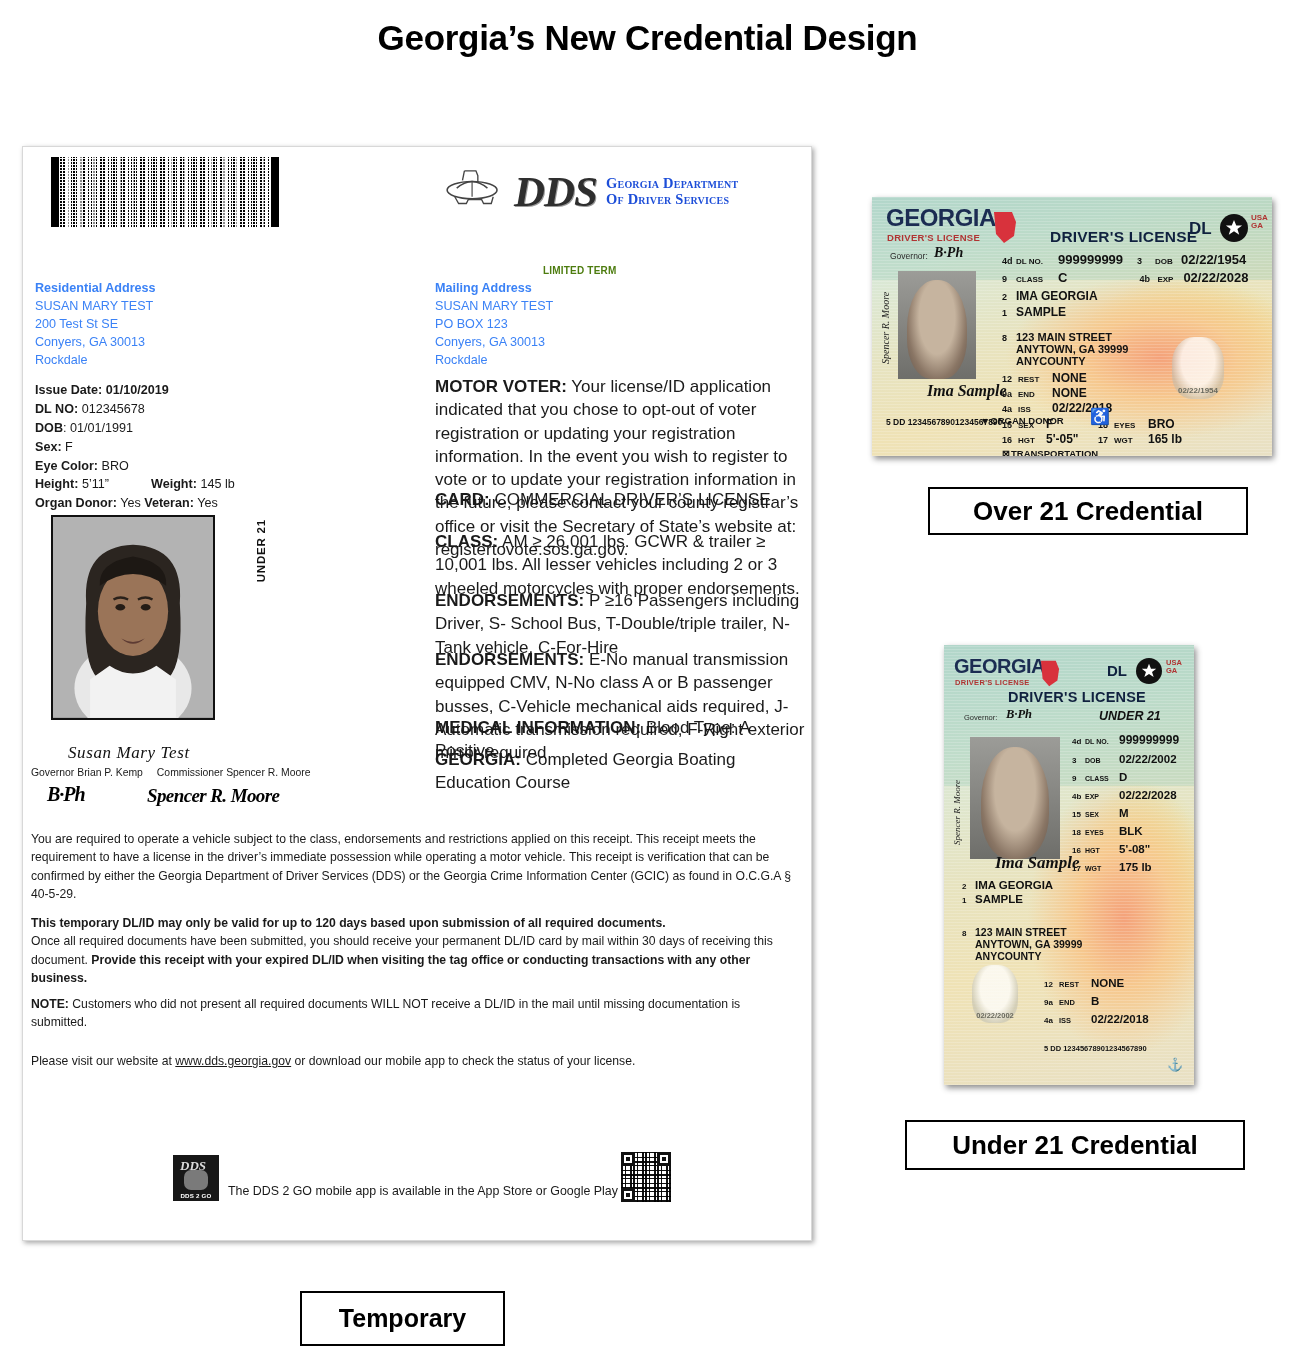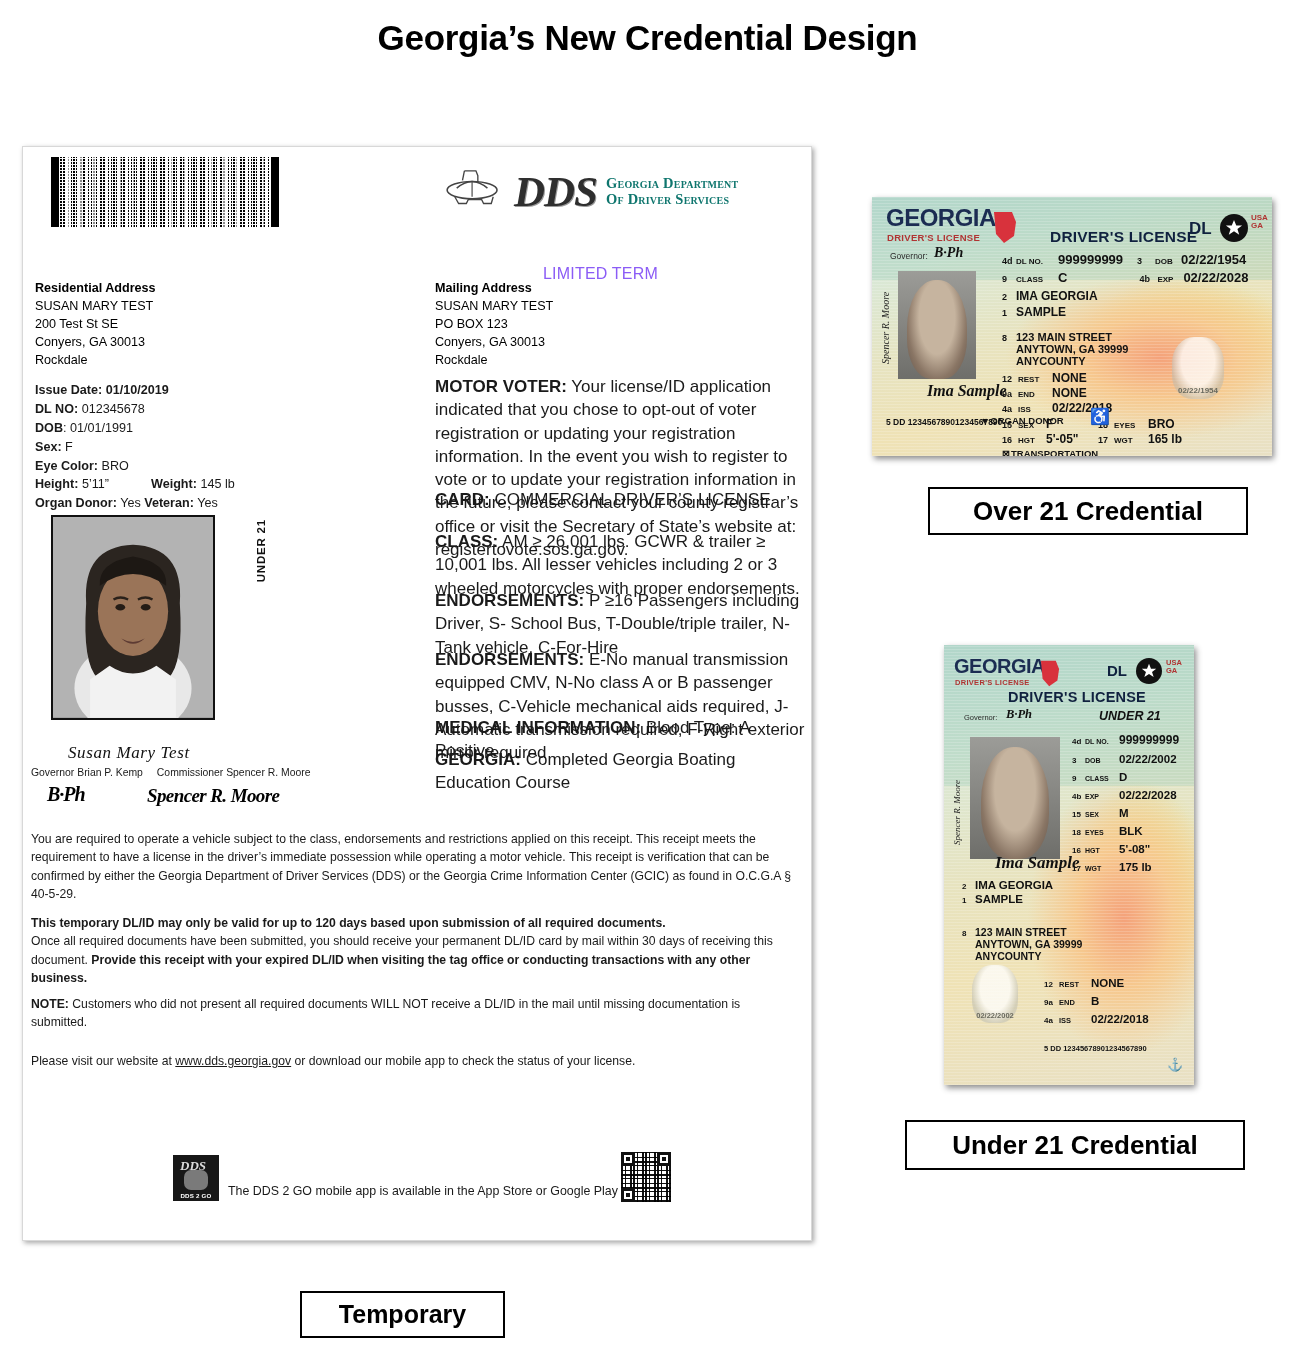--- a/index.html
+++ b/index.html
@@ -69,33 +69,33 @@
     font-weight: bold; font-style: italic;
     font-size: 43px; letter-spacing: -1px;
     color: #2e2e2e;
     line-height: 1;
     text-shadow: 1px 1px 0 #9a9a9a;
   }
   .dds-sub {
     font-family: "Liberation Serif", serif;
     font-size: 14.5px; font-weight: bold;
     line-height: 1.12;
-    color: #0f766e;
+    color: #1d4ed8;
     font-variant: small-caps;
     letter-spacing: .2px;
   }
 
   .limited-term {
     position: absolute; left: 520px; top: 118px;
-    font-size: 16px; font-weight: normal; color: #8b5cf6;
+    font-size: 10px; font-weight: bold; color: #4d7c0f;
     letter-spacing: .2px;
   }
 
   
-  .addr { position: absolute; font-size: 12.6px; line-height: 1.42; color: #000000; }
+  .addr { position: absolute; font-size: 12.6px; line-height: 1.42; color: #3b82f6; }
   .addr .hd { font-weight: bold; }
   .addr-res { left: 12px; top: 133px; }
   .addr-mail { left: 412px; top: 133px; }
 
   
   .pinfo {
     position: absolute; left: 12px; top: 234px;
     font-size: 12.6px; line-height: 1.5; color: #1a1a1a;
   }
   .pinfo b { font-weight: bold; }
@@ -273,21 +273,21 @@
   .caption {
     position: absolute;
     border: 2px solid #000;
     background: #fff;
     display: flex; align-items: center; justify-content: center;
     font-weight: bold;
     color: #000;
   }
   .cap-over { left: 928px; top: 487px; width: 320px; height: 48px; font-size: 26px; }
   .cap-under { left: 905px; top: 1120px; width: 340px; height: 50px; font-size: 26px; }
-  .cap-temp { left: 300px; top: 1291px; width: 205px; height: 47px; font-size: 25px; }
+  .cap-temp { left: 300px; top: 1291px; width: 205px; height: 55px; font-size: 25px; }
 </style>
 </head>
 <body>
 
 <div class="page-title">Georgia’s New Credential Design</div>
 
 <div class="receipt">
 
   <div class="barcode"></div>
 

